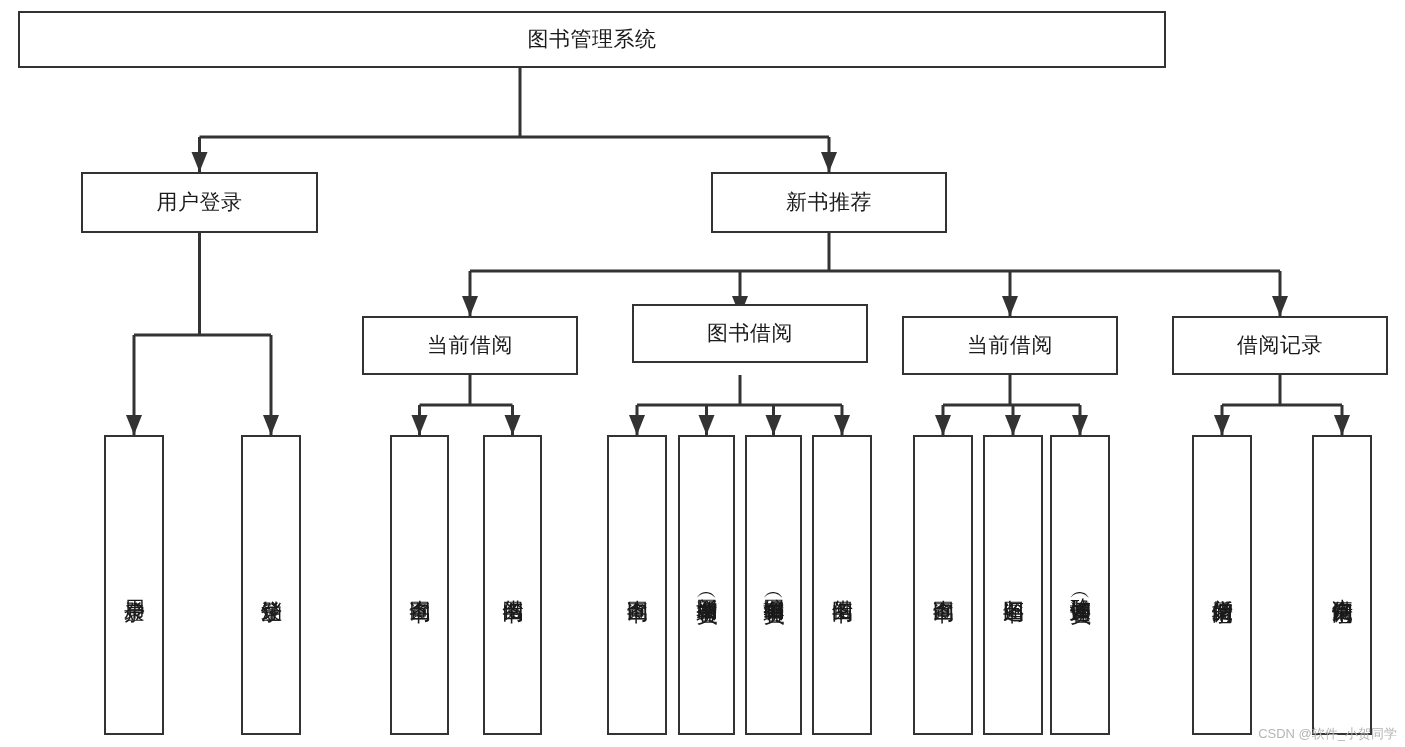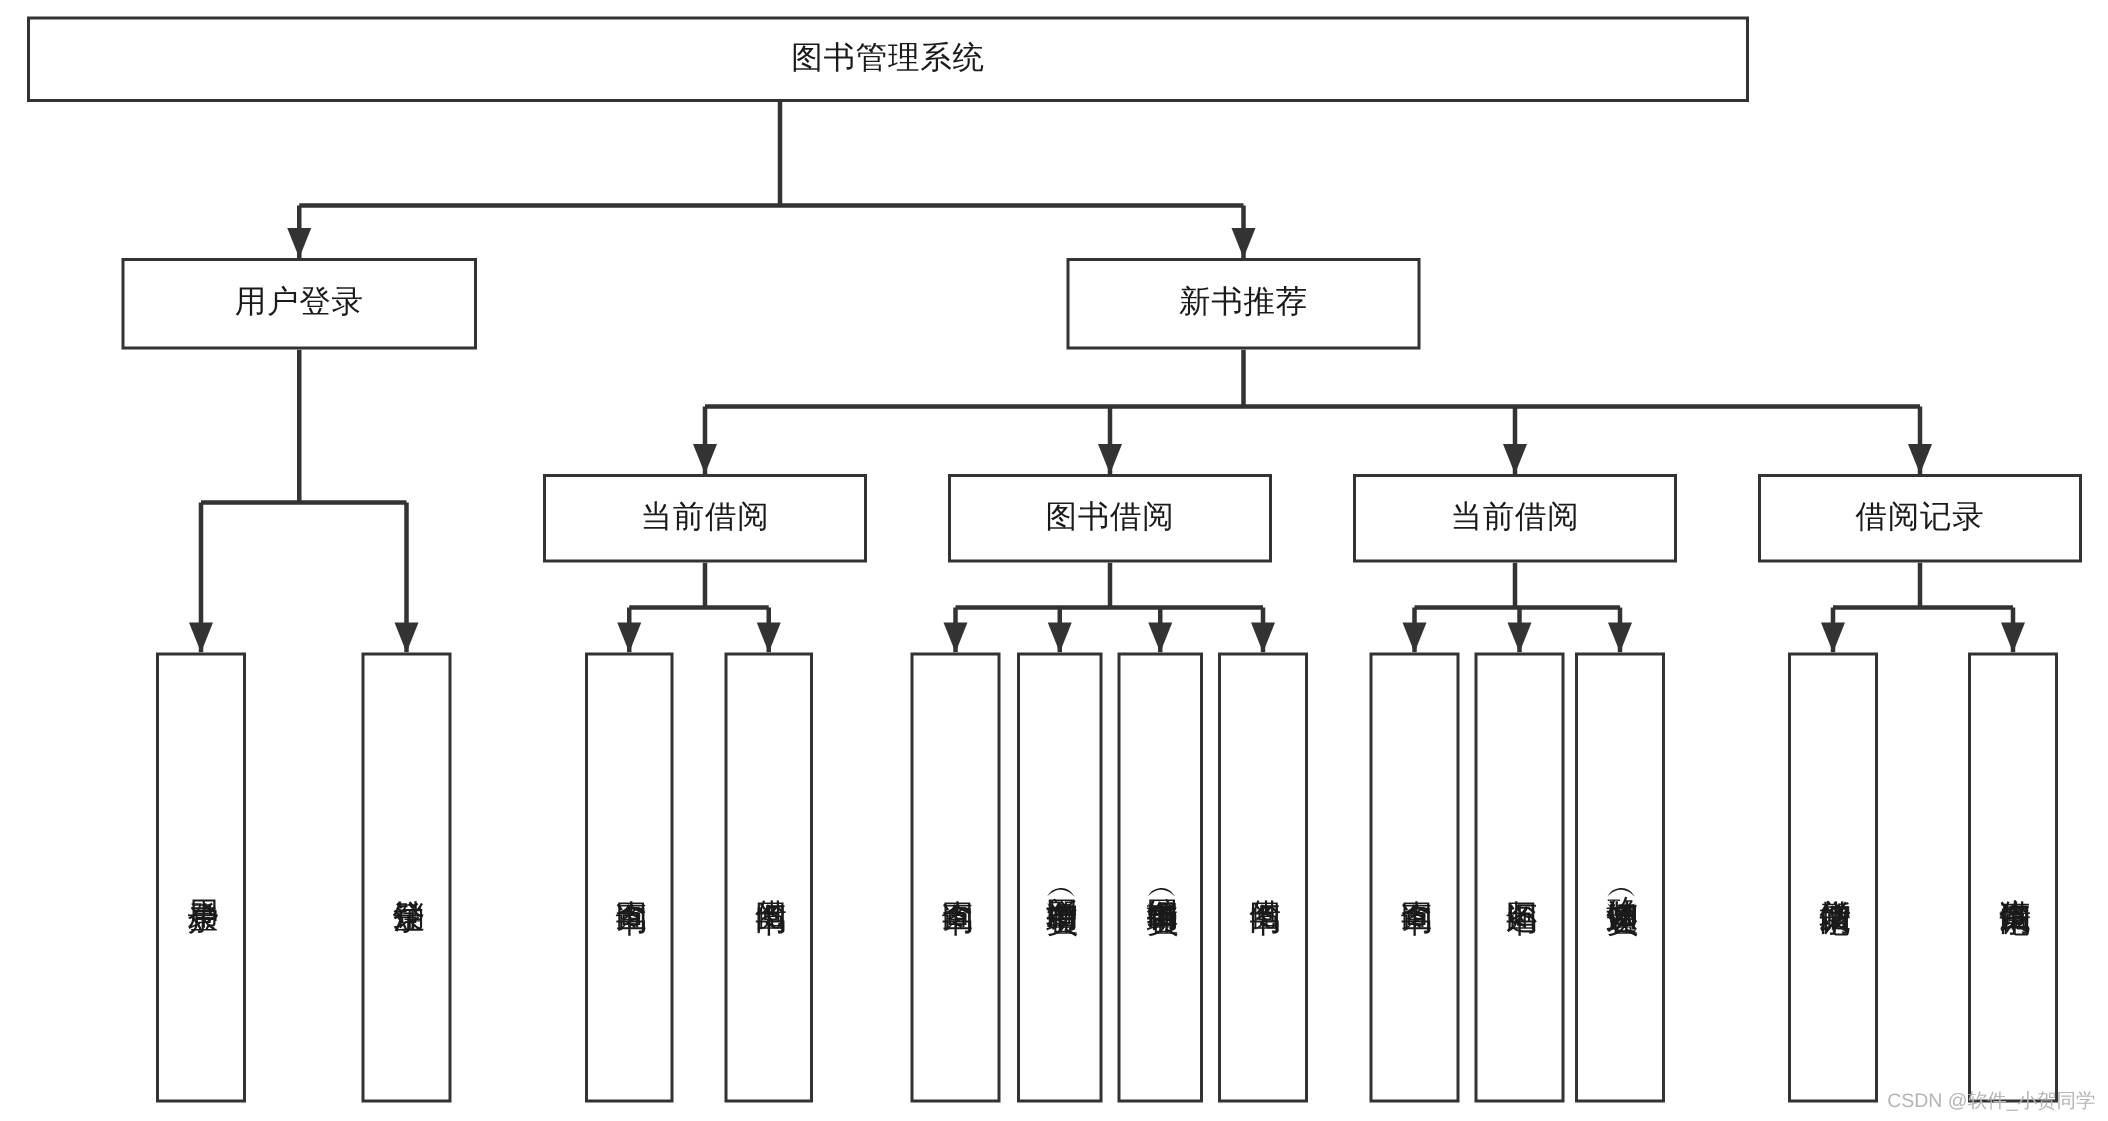--- a/index.html
+++ b/index.html
@@ -125,21 +125,21 @@
   <div class="node" style="left: 81px; top: 172px; width: 237px; height: 61px;">
     <span class="lbl">用户登录</span>
   </div>
   <div class="node" style="left: 711px; top: 172px; width: 236px; height: 61px;">
     <span class="lbl">新书推荐</span>
   </div>
 
   <div class="node" style="left: 362px; top: 316px; width: 216px; height: 59px;">
     <span class="lbl">当前借阅</span>
   </div>
-  <div class="node" style="left: 632px; top: 316px; width: 216px; height: 59px;">
+  <div class="node" style="left: 632px; top: 304px; width: 236px; height: 59px;">
     <span class="lbl">图书借阅</span>
   </div>
   <div class="node" style="left: 902px; top: 316px; width: 216px; height: 59px; align-items: center;">
     <span class="lbl">当前借阅</span>
   </div>
   <div class="node" style="left: 1172px; top: 316px; width: 216px; height: 59px;">
     <span class="lbl">借阅记录</span>
   </div>
 
   <div class="node vertical" style="left: 104px; top: 435px; width: 60px; height: 300px;">

